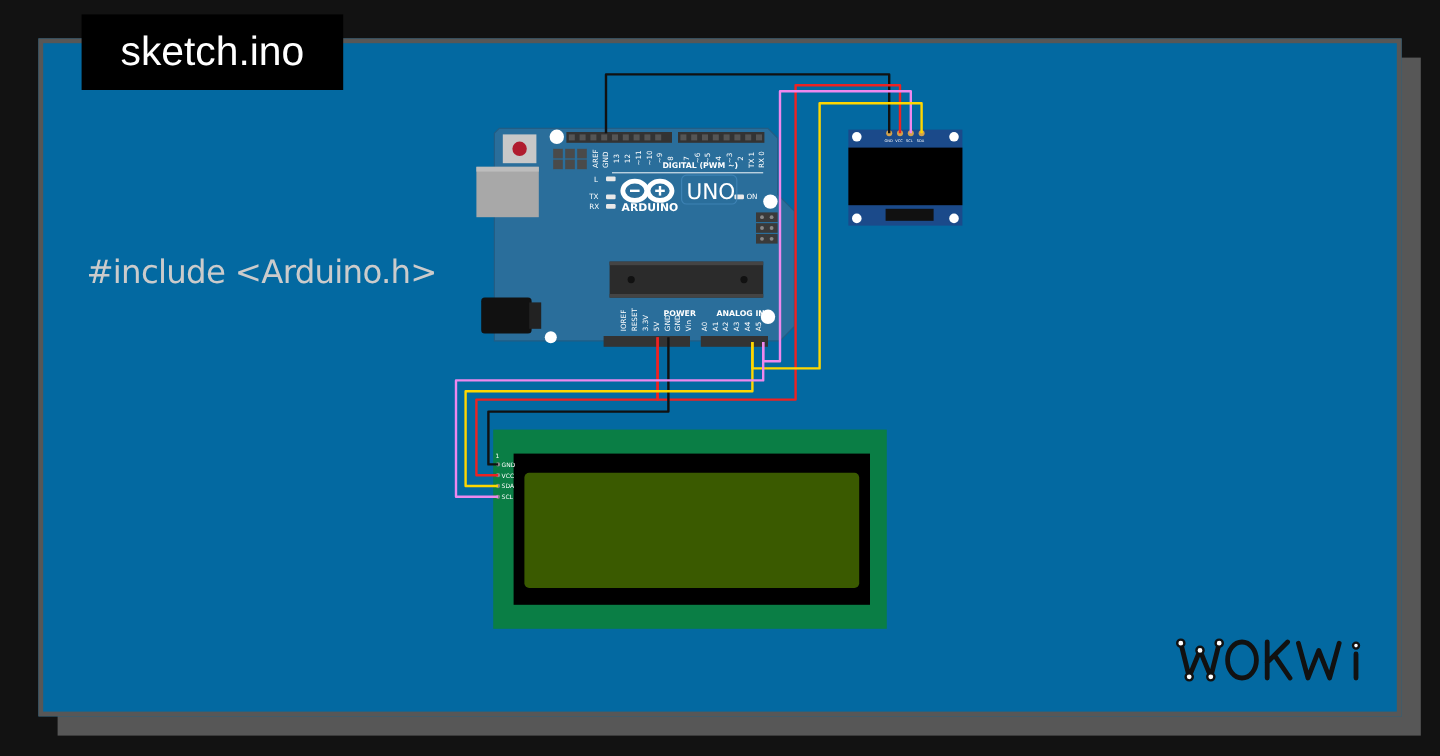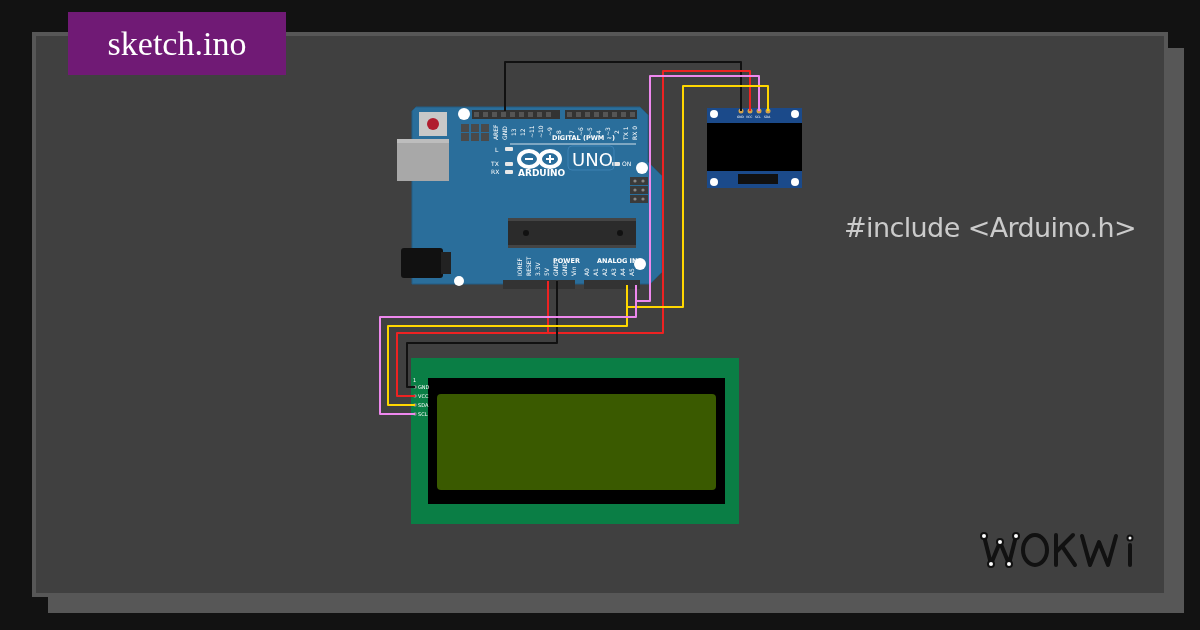--- a/index.html
+++ b/index.html
@@ -5,32 +5,32 @@
     html, body { margin: 0; padding: 0; }
     body {
       width: 1200px; height: 630px; background: #121212; position: relative; overflow: hidden;
       font-family: "DejaVu Sans", sans-serif;
     }
     .shadow {
       position: absolute; left: 48px; top: 48px; width: 1136px; height: 565px; background: #575757;
     }
     .card {
       position: absolute; left: 32px; top: 32px; width: 1128px; height: 557px;
-      background: #404040; border: 4px solid #575757; overflow: hidden; text-align: right;
+      background: #0369a1; border: 4px solid #575757; overflow: hidden;
     }
     .code {
       position: absolute; left: 36px; top: 73px; width: 1064px; overflow: hidden;
       color: #cbcbcb; font-size: 27px; line-height: 47.5px; white-space: pre;
       font-family: "DejaVu Sans", sans-serif; letter-spacing: -0.6px;
     }
     .code div { height: 47.5px; }
     .tab {
-      position: absolute; left: 68px; top: 12px; height: 63px; width: 218px; background: #701a75;
+      position: absolute; left: 68px; top: 12px; height: 63px; width: 218px; background: #000000;
       color: #ffffff; font-size: 34px; line-height: 63px; text-align: center;
-      font-family: Liberation Serif, serif;
+      font-family: Liberation Sans, sans-serif;
     }
     .diagram { position: absolute; left: 0; top: 0; width: 980px; height: 630px; pointer-events: none; }
     .diagram svg { position: absolute; left: 0; top: 0; }
     .logo {
       position: absolute; left: 978px; top: 528px; width: 170px; height: 46px;
     }
   </style>
 </head>
 <body>
 

